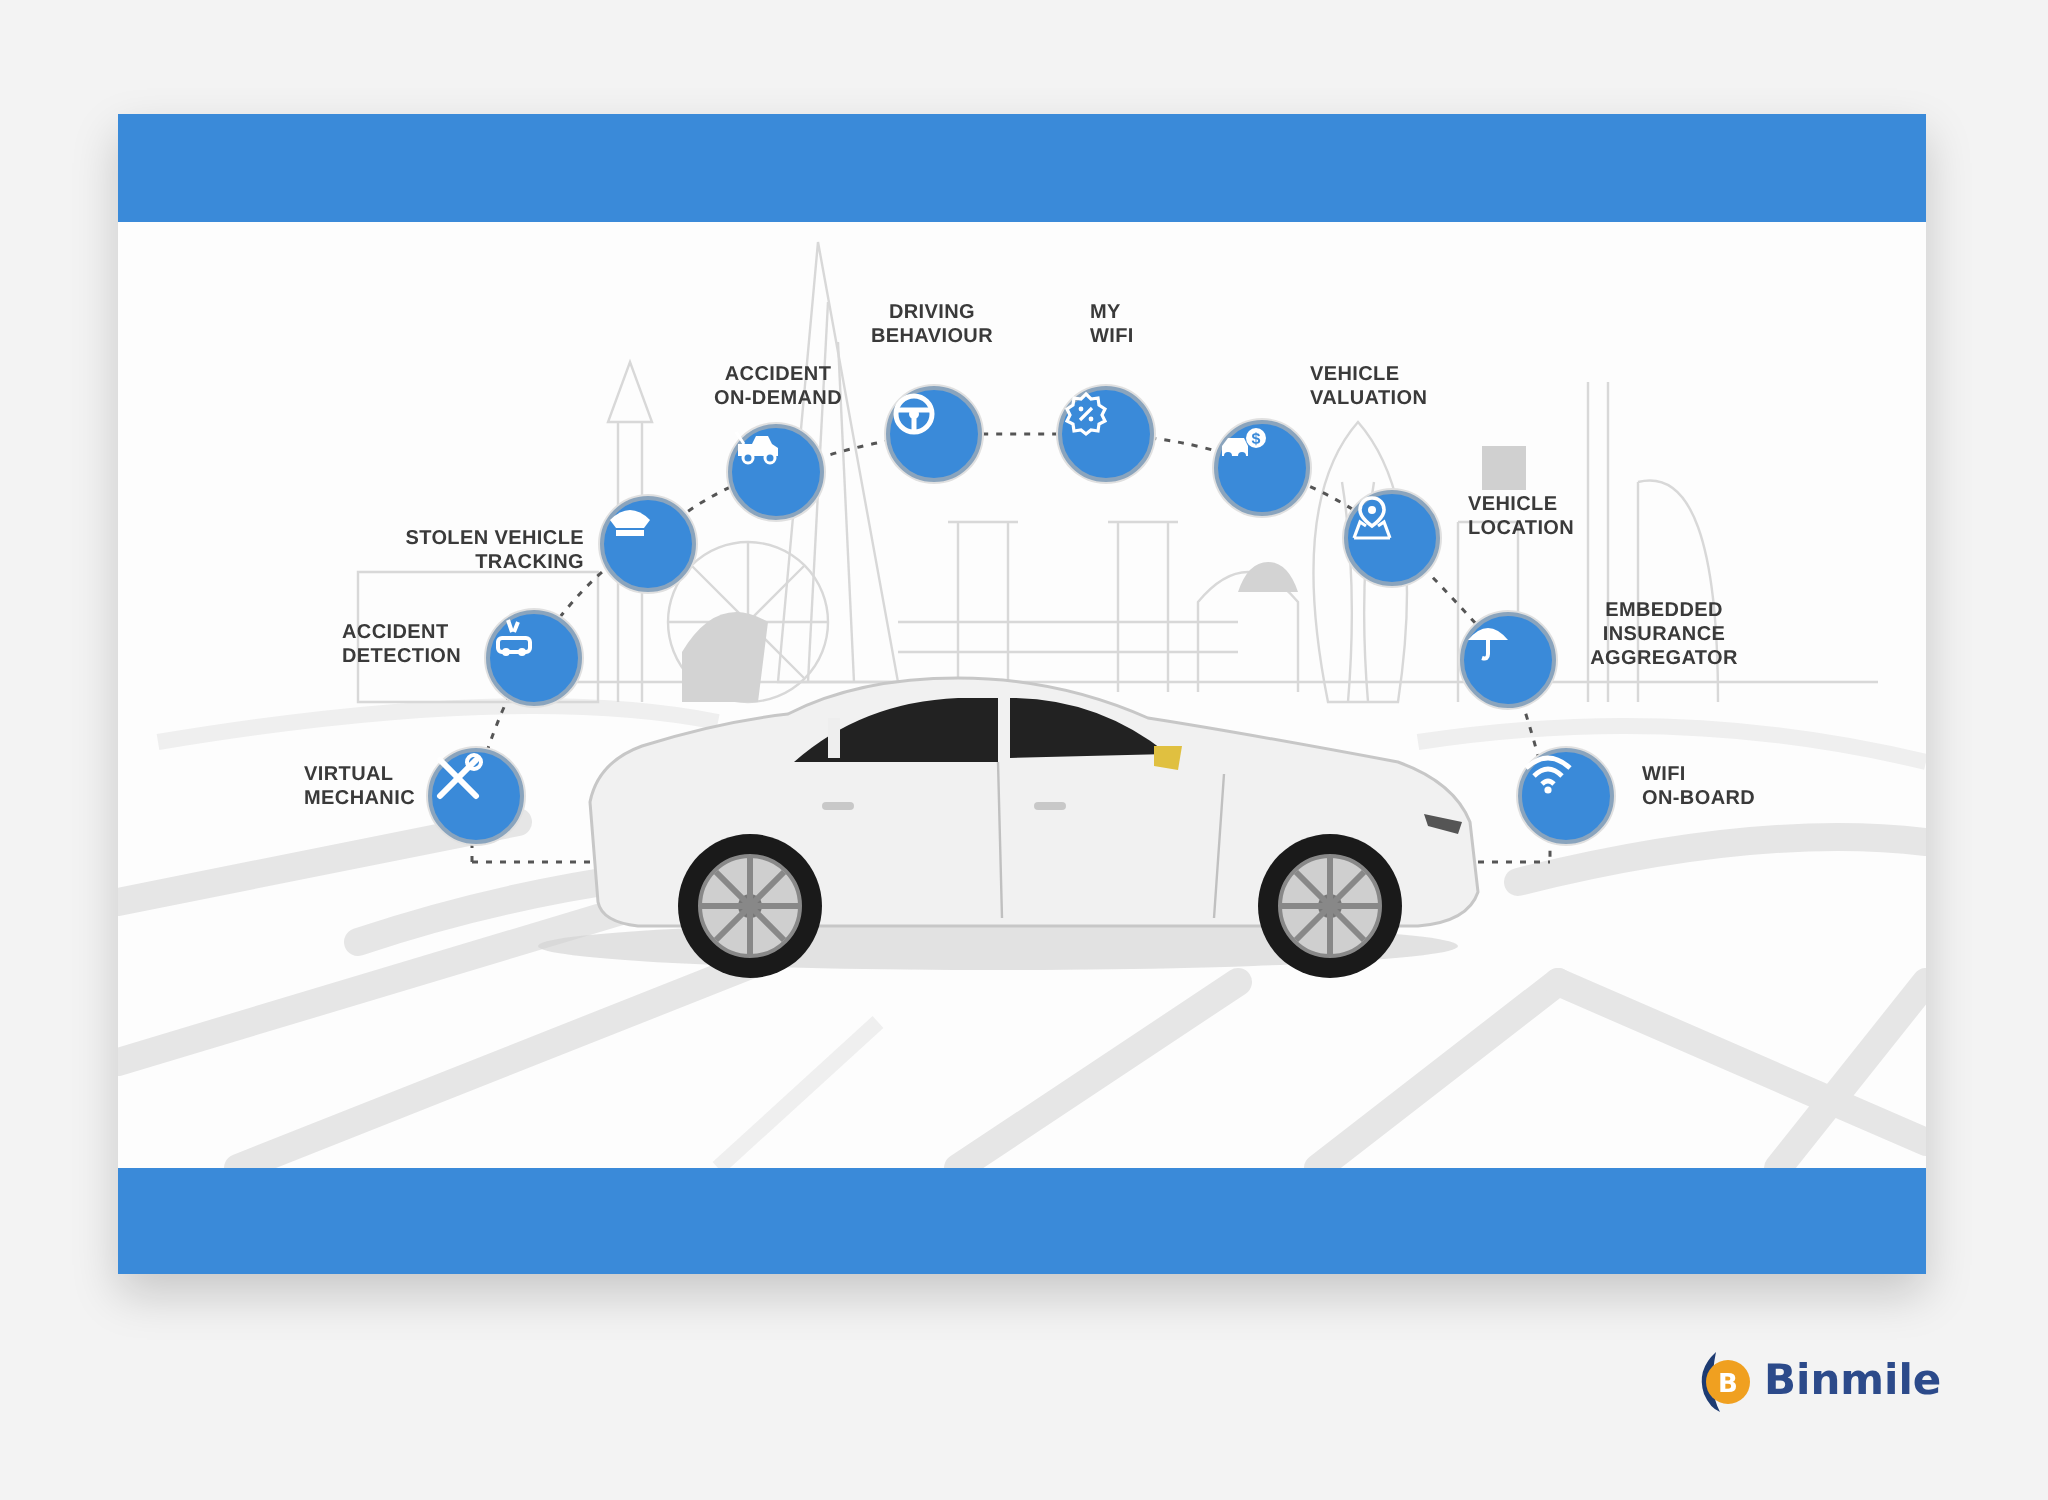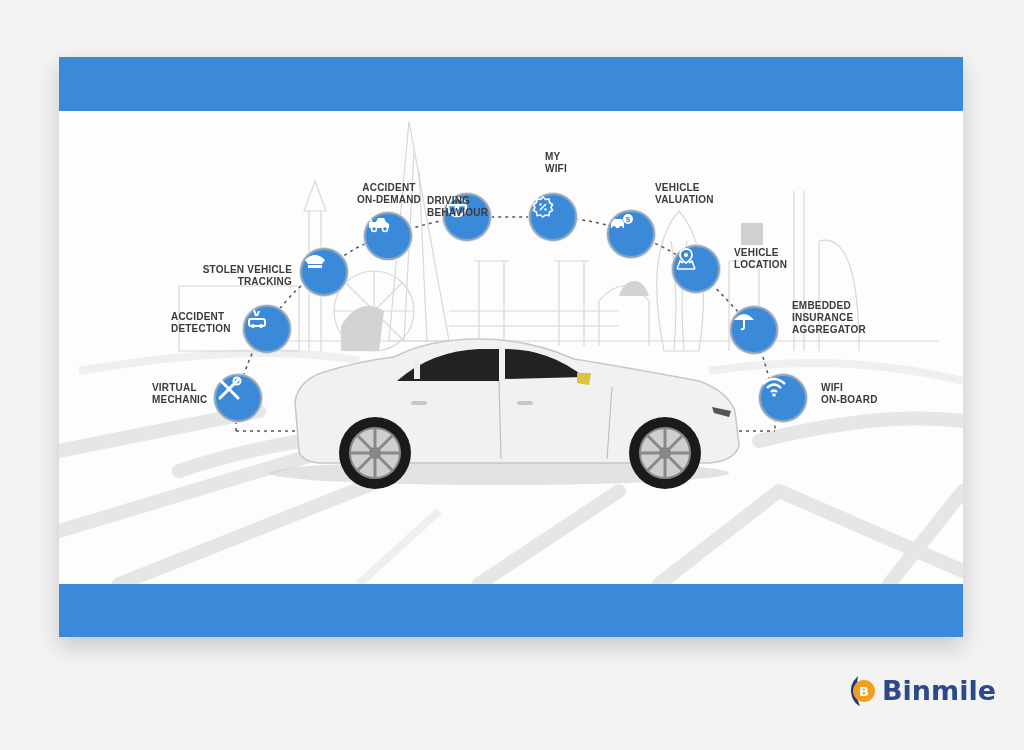--- a/index.html
+++ b/index.html
@@ -7,21 +7,21 @@
   .card{position:absolute;left:59px;top:57px;width:904px;height:580px;background:#fff;box-shadow:0 10px 22px rgba(0,0,0,0.18);overflow:hidden;}
   .band{position:absolute;left:0;width:904px;background:#3a8ad9;}
   .band.top{top:0;height:54px;}
   .band.bottom{bottom:0;height:53px;}
   .scene{position:absolute;left:0;top:54px;width:904px;height:473px;overflow:hidden;background:#fdfdfd;}
   .scene svg{position:absolute;left:0;top:0;}
   .feat{position:absolute;}
   .feat .circ{position:absolute;width:44px;height:44px;border-radius:50%;background:#3a8ad9;border:2px solid #8aa4bd;box-shadow:0 0 0 1px #e0e0e0;display:flex;align-items:center;justify-content:center;}
   .feat .lbl{position:absolute;font-size:10px;font-weight:bold;color:#3a3a3a;line-height:12px;white-space:pre;letter-spacing:0.2px;}
   .logo{position:absolute;left:848px;top:673px;display:flex;align-items:center;}
-  .logo .txt{font-family:"DejaVu Sans",sans-serif;font-size:27px;font-weight:bold;color:#2c4a8a;margin-left:6px;}
+  .logo .txt{font-family:"DejaVu Sans",sans-serif;font-size:21px;font-weight:bold;color:#2c4a8a;margin-left:6px;}
 </style>
 </head>
 <body>
 
 <div class="card">
   <div class="band top"></div>
 
   <div class="scene">
     <svg width="904" height="473" viewBox="0 0 904 473">
 
@@ -146,21 +146,21 @@
     </div>
 
     <div class="feat" style="left:384px;top:82px;">
       <div class="circ">
         <svg width="24" height="24" viewBox="0 0 24 24">
             <circle cx="12" cy="12" r="9" fill="none" stroke="#fff" stroke-width="2.5"></circle>
             <path d="M4 10 L20 10 M12 12 L12 21" stroke="#fff" stroke-width="2.5"></path>
             <circle cx="12" cy="12" r="2.5" fill="#fff"></circle>
           </svg>
       </div>
-      <div class="lbl" style="left:-16px;top:-42px;width:78px;margin-top:44px;">DRIVING
+      <div class="lbl" style="left:-16px;top:-42px;text-align:center;width:78px;">DRIVING
 BEHAVIOUR</div>
     </div>
 
     <div class="feat" style="left:470px;top:82px;">
       <div class="circ">
         <svg width="24" height="24" viewBox="0 0 24 24">
             <path d="M12 2 L14.5 4.5 L18 4 L18.5 7.5 L21.5 9.5 L20 12.5 L21.5 15.5 L18.5 17 L18 20.5 L14.5 20 L12 22 L9.5 20 L6 20.5 L5.5 17 L2.5 15.5 L4 12.5 L2.5 9.5 L5.5 7.5 L6 4 L9.5 4.5 Z" fill="none" stroke="#fff" stroke-width="1.6"></path>
             <path d="M9 15 L15 9" stroke="#fff" stroke-width="1.6"></path>
             <circle cx="9.5" cy="9.5" r="1.2" fill="#fff"></circle>
             <circle cx="14.5" cy="14.5" r="1.2" fill="#fff"></circle>
@@ -196,21 +196,21 @@
 LOCATION</div>
     </div>
 
     <div class="feat" style="left:671px;top:195px;">
       <div class="circ">
         <svg width="24" height="24" viewBox="0 0 24 24">
             <path d="M2 12 Q12 0 22 12 Z" fill="#fff"></path>
             <path d="M12 12 L12 19 Q12 22 9 21" fill="none" stroke="#fff" stroke-width="2"></path>
           </svg>
       </div>
-      <div class="lbl" style="left:62px;top:-6px;text-align:left;width:80px;">EMBEDDED
+      <div class="lbl" style="left:62px;top:-6px;text-align:center;width:80px;">EMBEDDED
 INSURANCE
 AGGREGATOR</div>
     </div>
 
     <div class="feat" style="left:700px;top:263px;">
       <div class="circ">
         <svg width="26" height="22" viewBox="0 0 26 22">
             <path d="M2 8 Q13 -2 24 8" fill="none" stroke="#fff" stroke-width="2.4"></path>
             <path d="M6 12 Q13 5 20 12" fill="none" stroke="#fff" stroke-width="2.4"></path>
             <path d="M10 16 Q13 13 16 16" fill="none" stroke="#fff" stroke-width="2.4"></path>

